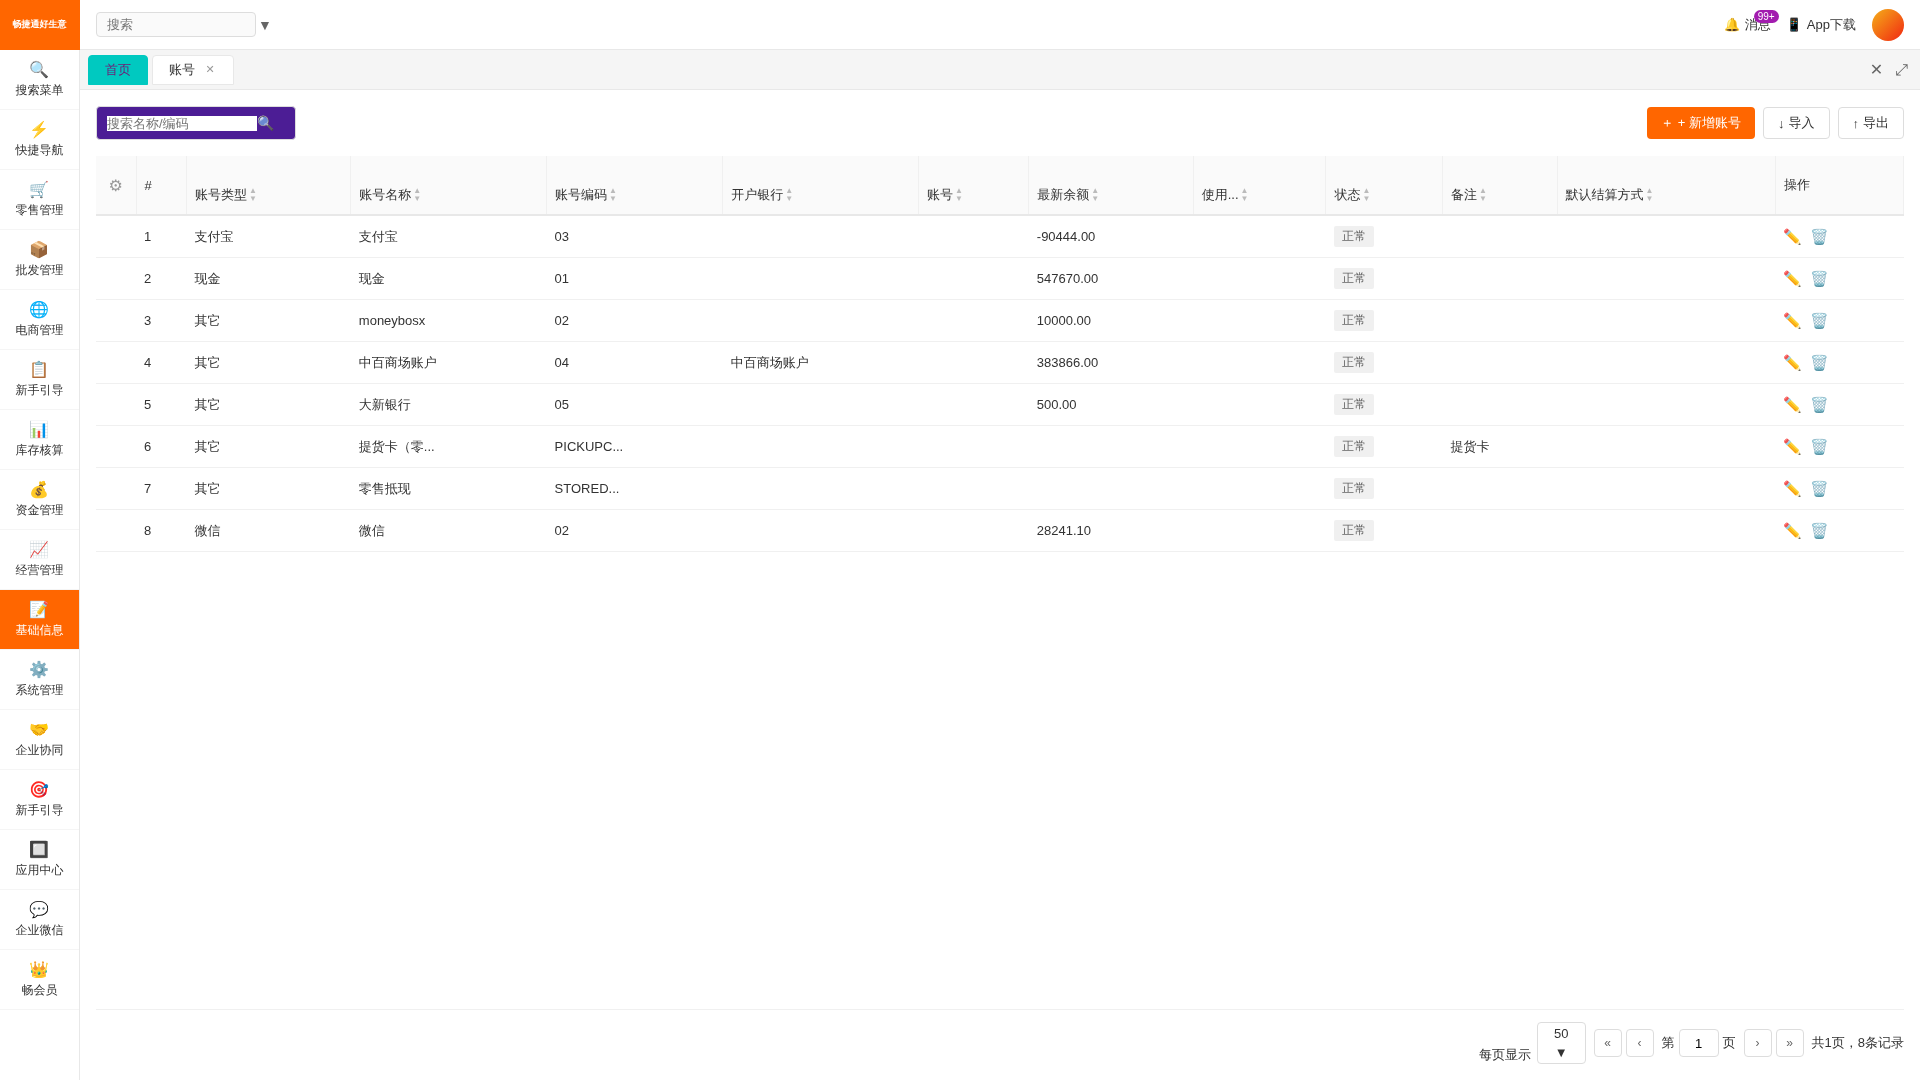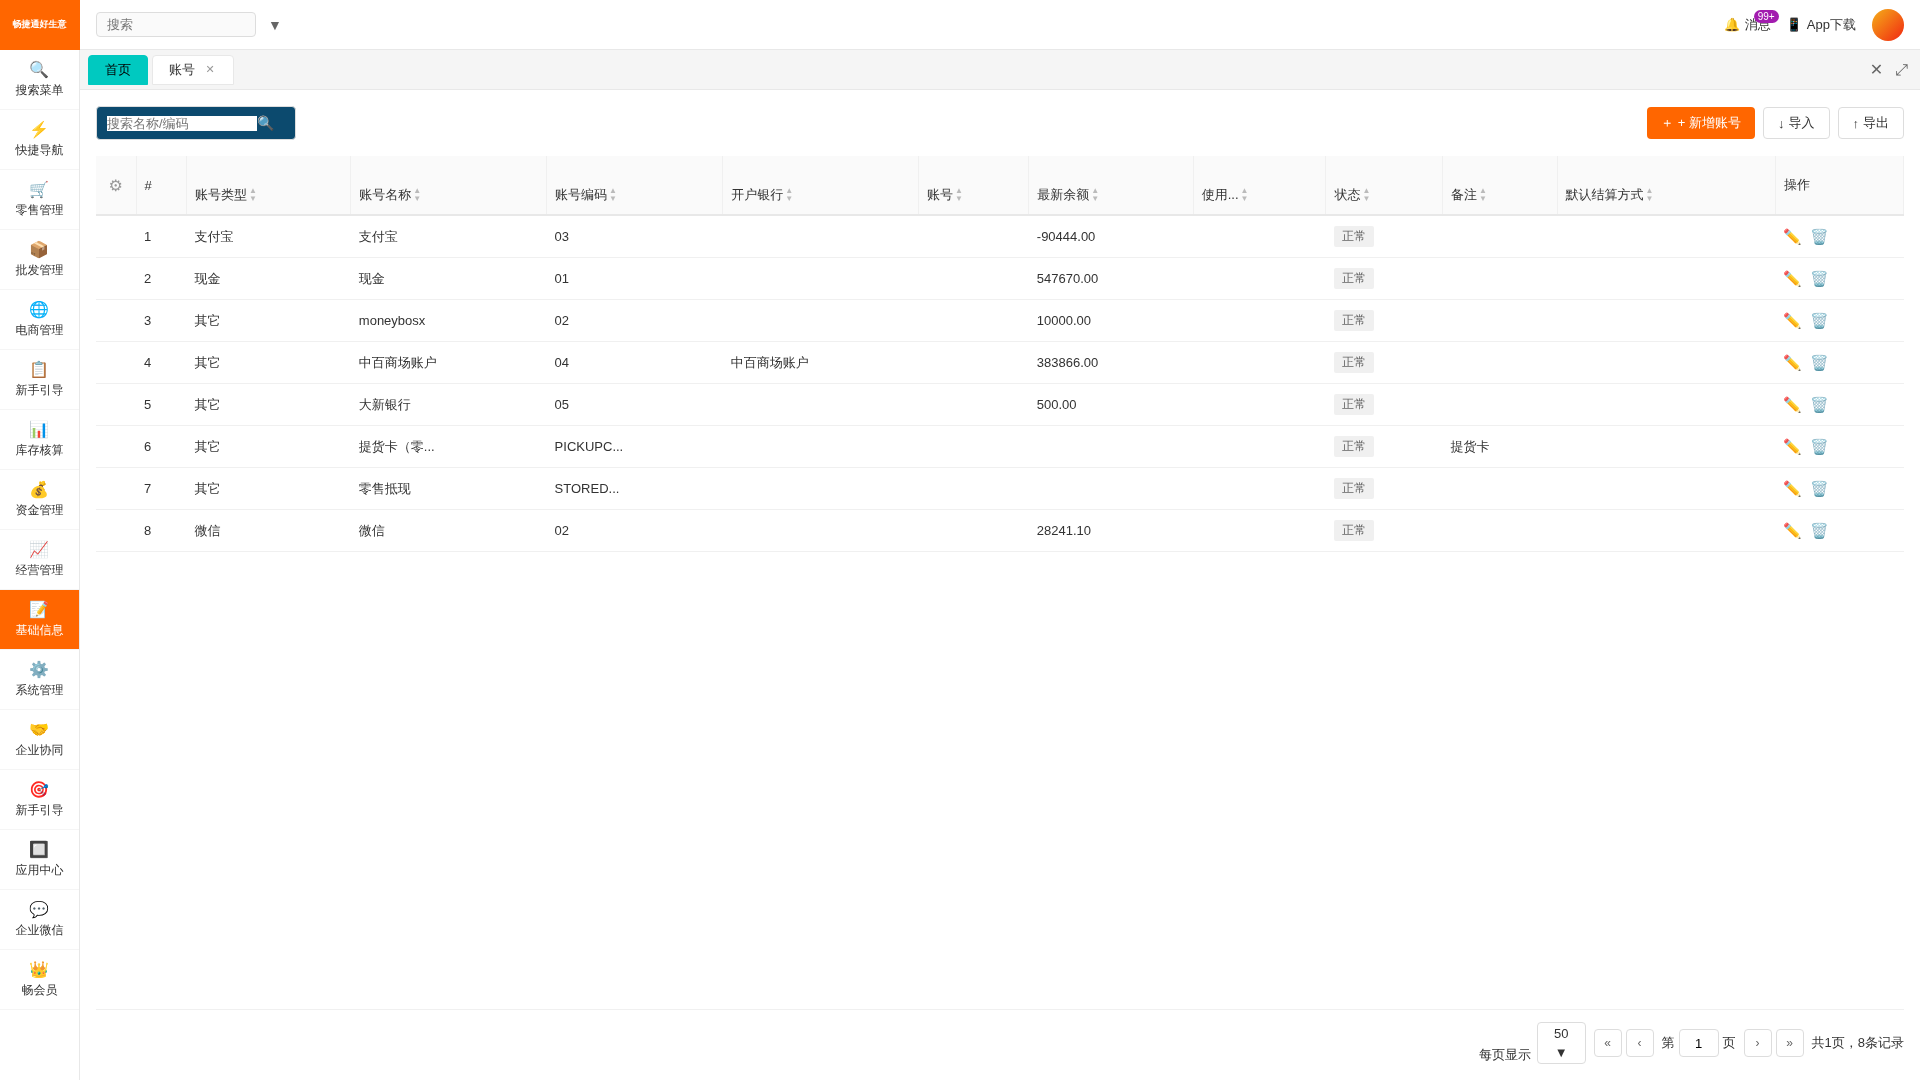--- a/index.html
+++ b/index.html
@@ -64,21 +64,21 @@
     .top-header {
       height: 50px;
       background: #fff;
       display: flex;
       align-items: center;
       justify-content: space-between;
       padding: 0 16px;
       border-bottom: 1px solid #e8e8e8;
       flex-shrink: 0;
     }
-    .top-header-left { display: flex; align-items: center; gap: 12px; }
+    .top-header-left { display: flex; align-items: center; gap: 2px; }
     .header-search {
       border: 1px solid #ddd;
       border-radius: 4px;
       padding: 4px 10px;
       font-size: 13px;
       width: 160px;
       color: #999;
       background: #fafafa;
     }
     .dropdown-btn {
@@ -147,21 +147,21 @@
       align-items: center;
       gap: 8px;
       cursor: pointer;
       font-size: 13px;
       background: #fff;
       border: 1px solid #e8e8e8;
       color: #333;
     }
     .tab.home {
       background: #00c9c0;
-      color: #000000;
+      color: #701a75;
       border-color: #00c9c0;
       justify-content: flex-end;
     }
     .tab.active {
       background: #fff;
       color: #333;
     }
     .tab-close {
       width: 14px;
       height: 14px;
@@ -204,21 +204,21 @@
       justify-content: space-between;
       margin-bottom: 16px;
     }
     .search-box {
       display: flex;
       align-items: center;
       border: 1px solid #ddd;
       border-radius: 4px;
       padding: 0 10px;
       height: 34px;
-      background: #0c4a6e;
+      background: #4c1d95;
       width: 200px;
     }
     .search-box input {
       border: none;
       outline: none;
       font-size: 13px;
       color: #333;
       width: 160px;
     }
     .search-icon { color: #999; font-size: 14px; }

